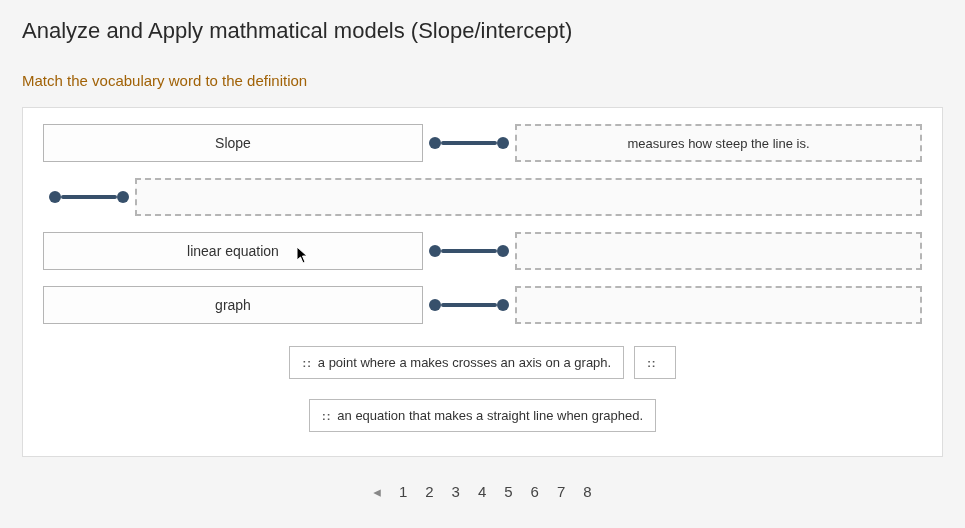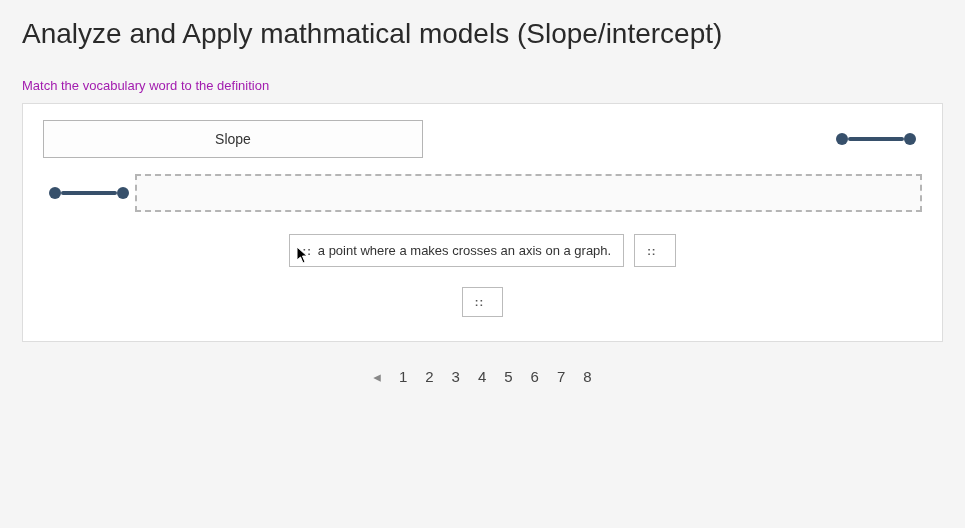--- a/index.html
+++ b/index.html
@@ -8,40 +8,39 @@
       background: #f5f5f5;
       width: 965px;
       height: 528px;
       overflow: hidden;
       color: #333;
     }
     .page {
       padding: 18px 22px 0 22px;
     }
     h1 {
-      font-size: 28px;
+      font-size: 22px;
       font-weight: 400;
       color: #2a2a2a;
       margin-bottom: 28px;
     }
     .instruction {
-      font-size: 13px;
-      color: #a21caf;
-      margin-bottom: 10px;
+      font-size: 15px;
+      color: #a16207;
+      margin-bottom: 18px;
     }
     .matching-area {
       background: #fff;
       border: 1px solid #ddd;
       padding: 16px 20px 24px 20px;
     }
     .match-row {
       display: flex;
       align-items: center;
       margin-bottom: 16px;
-      justify-content: space-between;
     }
     .term-box {
       width: 380px;
       height: 38px;
       border: 1px solid #b5b5b5;
       background: #fdfdfd;
       display: flex;
       align-items: center;
       justify-content: center;
       font-size: 14px;
@@ -131,44 +130,64 @@
 
   <div class="matching-area">
 
     <div class="match-row">
       <div class="term-box">Slope</div>
       <div class="connector">
         <div class="connector-dot"></div>
         <div class="connector-line"></div>
         <div class="connector-dot"></div>
       </div>
+      <div class="drop-zone">measures how steep the line is.</div>
     </div>
 
     <div class="match-row">
       <div class="connector">
         <div class="connector-dot"></div>
         <div class="connector-line"></div>
         <div class="connector-dot"></div>
       </div>
       <div class="drop-zone"></div>
     </div>
 
-
+    <div class="match-row">
+      <div class="term-box">linear equation</div>
+      <div class="connector">
+        <div class="connector-dot"></div>
+        <div class="connector-line"></div>
+        <div class="connector-dot"></div>
+      </div>
+      <div class="drop-zone"></div>
+    </div>
+
+    <div class="match-row" style="margin-bottom:0;">
+      <div class="term-box">graph</div>
+      <div class="connector">
+        <div class="connector-dot"></div>
+        <div class="connector-line"></div>
+        <div class="connector-dot"></div>
+      </div>
+      <div class="drop-zone"></div>
+    </div>
 
     <div class="options-row">
       <div class="option-chip">
         <span class="grip">::</span>
         <span>a point where a makes crosses an axis on a graph.</span>
       </div>
       <div class="option-chip">
         <span class="grip">::</span>
       </div>
       <div style="width:100%;"></div>
       <div class="option-chip">
         <span class="grip">::</span>
+        <span>an equation that makes a straight line when graphed.</span>
       </div>
     </div>
   </div>
 
   <div class="pager">
     <span class="arrow">◂</span>
     <span>1</span>
     <span>2</span>
     <span>3</span>
     <span>4</span>

